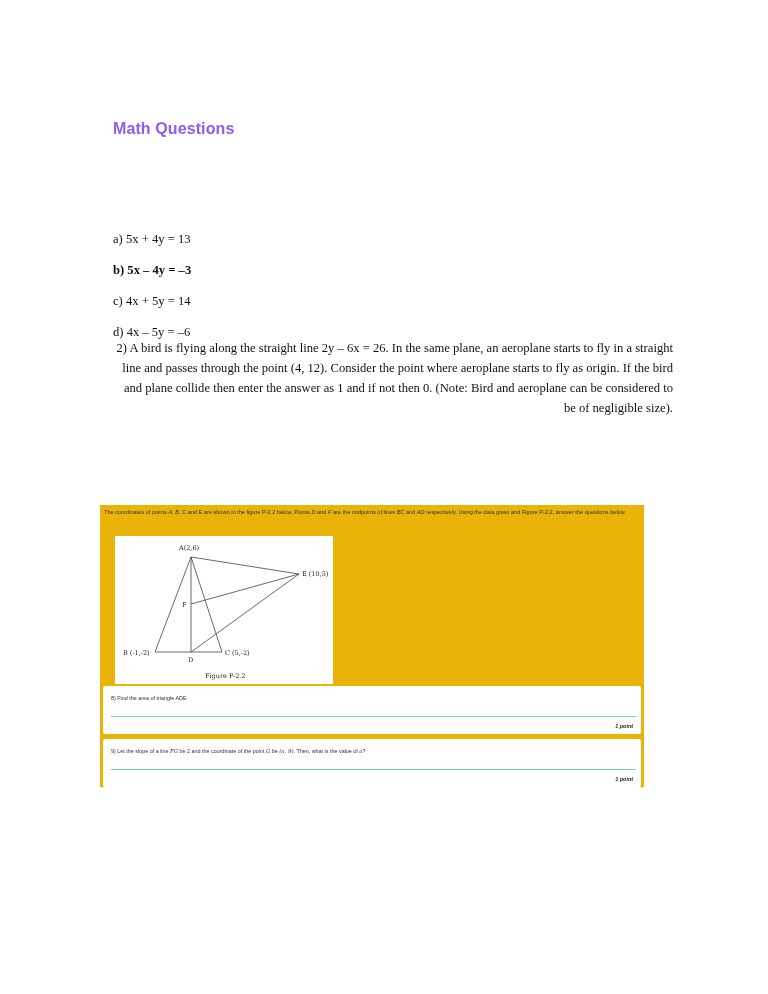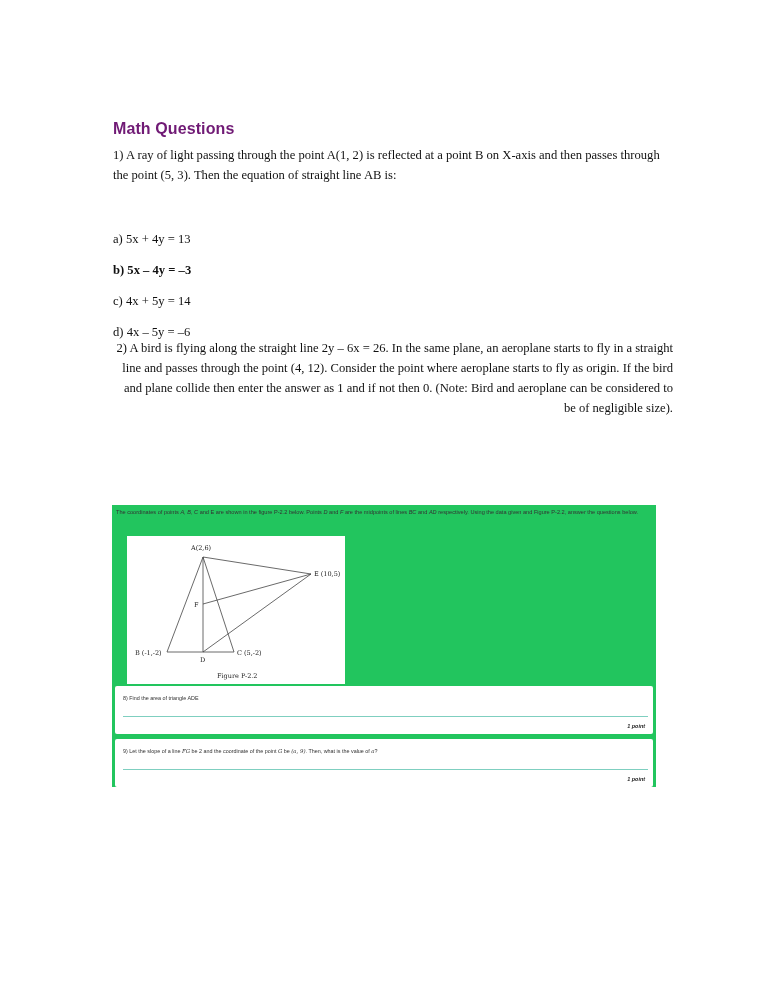--- a/index.html
+++ b/index.html
@@ -1,48 +1,47 @@
 <!DOCTYPE html>
 <html><head>
   <meta charset="utf-8">
   <style>
     html, body { margin: 0; padding: 0; background: #ffffff; }
     body { width: 768px; height: 994px; position: relative; overflow: hidden; font-family: "DejaVu Serif", "Liberation Serif", serif; color: #111; }
     .page { position: absolute; left: 0; top: 0; width: 768px; height: 994px; }
-    .doc-title { position: absolute; left: 113px; top: 120px; font-family: "Liberation Sans", "DejaVu Sans", sans-serif; font-weight: bold; font-size: 16px; color: #701a75; letter-spacing: 0.1px; }
+    .doc-title { position: absolute; left: 113px; top: 120px; font-family: "Liberation Sans", "DejaVu Sans", sans-serif; font-weight: bold; font-size: 16px; color: #8b5cf6; letter-spacing: 0.1px; }
     .para { position: absolute; left: 113px; width: 560px; font-size: 12.6px; line-height: 20px; font-family: "Liberation Serif", "DejaVu Serif", serif; }
     .q1 { top: 145px; }
     .opt { position: absolute; left: 113px; font-size: 12.6px; line-height: 20px; font-family: "Liberation Serif", "DejaVu Serif", serif; margin-top: 36px; }
     .opt-a { top: 193px; }
     .opt-b { top: 224px; font-weight: bold; }
     .opt-c { top: 255px; }
     .opt-d { top: 286px; }
     .q2 { top: 338px; text-align: right; }
 
-    .form-shot { position: absolute; left: 112px; top: 505px; width: 544px; height: 282px; background: #22c55e; font-family: "Liberation Sans", "DejaVu Sans", sans-serif; }
+    .form-shot { position: absolute; left: 100px; top: 505px; width: 544px; height: 282px; background: #eab308; font-family: "Liberation Sans", "DejaVu Sans", sans-serif; }
     .form-intro { position: absolute; left: 4px; top: 3px; width: 530px; font-size: 5.6px; line-height: 9.5px; color: #333; }
     .form-intro i { font-style: italic; }
     .figure-box { position: absolute; left: 15px; top: 31px; width: 218px; height: 148px; background: #ffffff; }
     .figure-box svg { position: absolute; left: 0; top: 0; }
     .qcard { position: absolute; left: 3px; width: 538px; background: #ffffff; border-radius: 2px; }
     .qcard-8 { top: 181px; height: 48px; }
     .qcard-9 { top: 234px; height: 48px; }
     .qtext { position: absolute; left: 8px; top: 9px; font-size: 5.4px; color: #333; }
     .qtext i { font-family: "DejaVu Serif", serif; font-style: italic; }
     .qinput { position: absolute; left: 8px; top: 30px; width: 525px; height: 0; border: none; border-bottom: 1px solid #7fcfc0; background: transparent; padding: 0; }
     .qpoint { position: absolute; right: 8px; top: 37px; font-size: 5.4px; font-weight: bold; font-style: italic; color: #222; }
   </style>
 </head>
 <body>
 
 <div class="page">
 
   <div class="doc-title">Math Questions</div>
 
-  <div class="para q1">1) A ray of light passing through the point A(1, 2) is reflected at a point B on X-axis and then passes through the point (5, 3). Then the equation of straight line AB is:</div>
 
   <div class="opt opt-a">a) 5x + 4y = 13</div>
   <div class="opt opt-b">b) 5x – 4y = –3</div>
   <div class="opt opt-c">c) 4x + 5y = 14</div>
   <div class="opt opt-d">d) 4x – 5y = –6</div>
 
   <div class="para q2">2) A bird is flying along the straight line 2y – 6x = 26. In the same plane, an aeroplane starts to fly in a straight line and passes through the point (4, 12). Consider the point where aeroplane starts to fly as origin. If the bird and plane collide then enter the answer as 1 and if not then 0. (Note: Bird and aeroplane can be considered to be of negligible size).</div>
 
   <div class="form-shot">
     <div class="form-intro"><span>The coordinates of points </span><i>A, B, C</i><span> and E are shown in the figure P-2.2 below. Points </span><i>D</i><span> and </span><i>F</i><span> are the midpoints of lines </span><i>BC</i><span> and </span><i>AD</i><span> respectively. Using the data given and Figure P-2.2, answer the questions below.</span></div>

